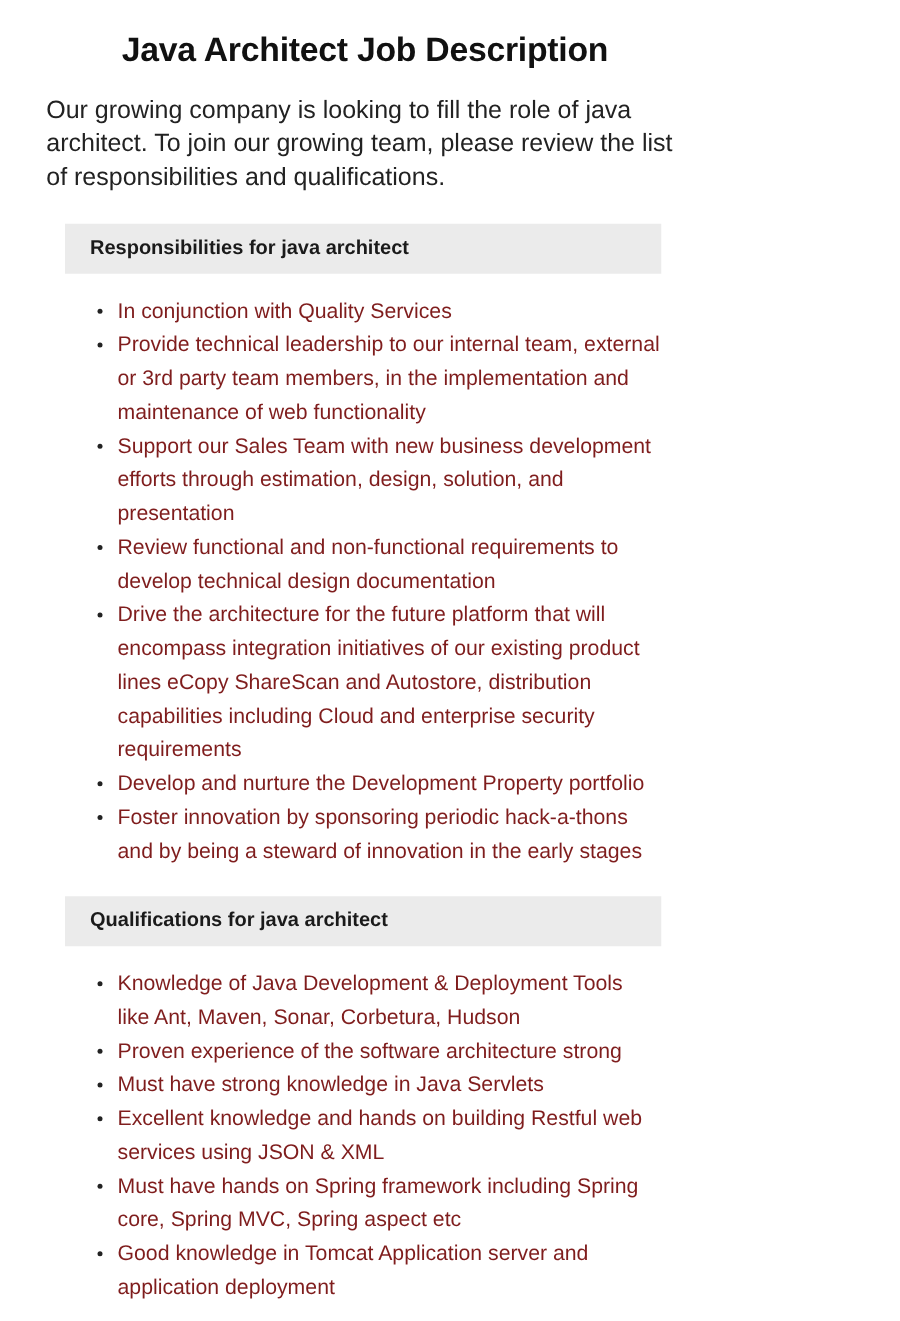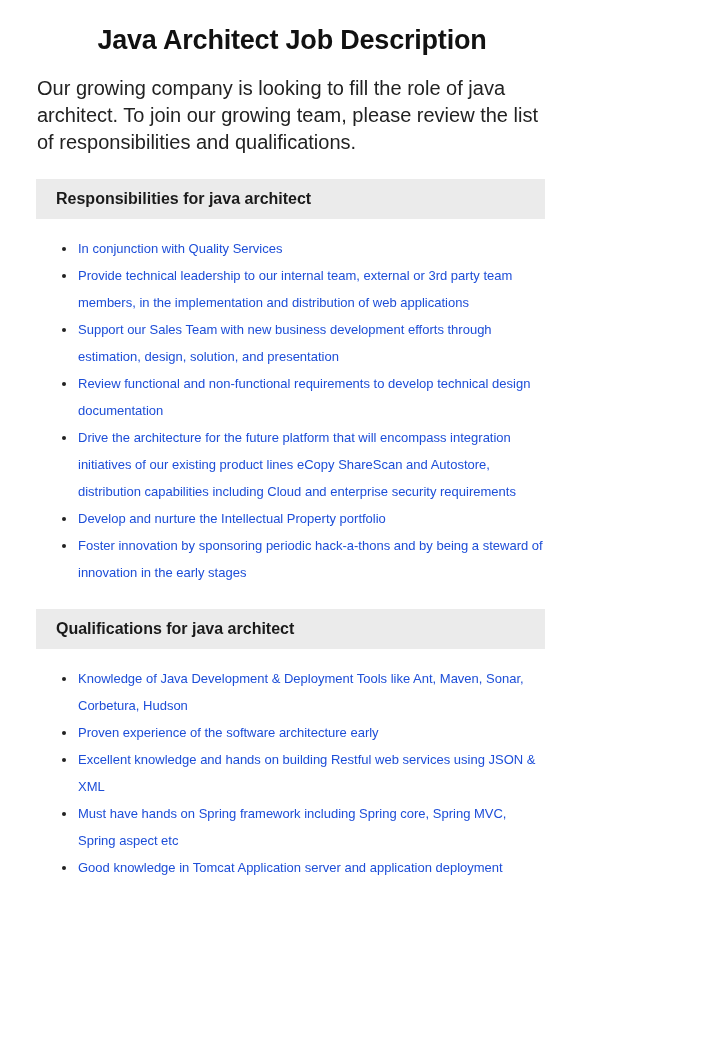--- a/index.html
+++ b/index.html
@@ -31,21 +31,21 @@
     line-height: 36px;
   }
   .intro {
     font-size: 20px;
     line-height: 27px;
     color: #222222;
     margin: 0;
     padding: 17px 24px 0 21px;
   }
   .section {
-    margin: 0;
+    margin: 16px;
   }
   .section-header {
     margin: 23px 23px 0 20px;
     background: #ebebeb;
     height: 40px;
     display: flex;
     align-items: center;
     padding: 0 0 0 20px;
     box-sizing: border-box;
   }
@@ -55,23 +55,23 @@
     color: #1a1a1a;
     line-height: 20px;
   }
   ul.bullet-list {
     list-style: none;
     margin: 0;
     padding: 16px 24px 0 44px;
   }
   ul.bullet-list li {
     position: relative;
-    font-size: 13px;
+    font-size: 17px;
     line-height: 27px;
-    color: #1d4ed8;
+    color: #7f1d1d;
     padding-left: 18px;
     margin: 0 0 0 0;
   }
   ul.bullet-list li::before {
     content: "";
     position: absolute;
     left: 2px;
     top: 12px;
     width: 4px;
     height: 4px;
@@ -87,35 +87,36 @@
   <h1 class="doc-title">Java Architect Job Description</h1>
 
   <p class="intro">Our growing company is looking to fill the role of java architect. To join our growing team, please review the list of responsibilities and qualifications.</p>
 
   <div class="section">
     <div class="section-header">
       <span class="section-header-text">Responsibilities for java architect</span>
     </div>
     <ul class="bullet-list">
         <li>In conjunction with Quality Services</li>
-        <li>Provide technical leadership to our internal team, external or 3rd party team members, in the implementation and distribution of web applications</li>
+        <li>Provide technical leadership to our internal team, external or 3rd party team members, in the implementation and maintenance of web functionality</li>
         <li>Support our Sales Team with new business development efforts through estimation, design, solution, and presentation</li>
         <li>Review functional and non-functional requirements to develop technical design documentation</li>
         <li>Drive the architecture for the future platform that will encompass integration initiatives of our existing product lines eCopy ShareScan and Autostore, distribution capabilities including Cloud and enterprise security requirements</li>
-        <li>Develop and nurture the Intellectual Property portfolio</li>
+        <li>Develop and nurture the Development Property portfolio</li>
         <li>Foster innovation by sponsoring periodic hack-a-thons and by being a steward of innovation in the early stages</li>
       </ul>
   </div>
 
   <div class="section">
     <div class="section-header">
       <span class="section-header-text">Qualifications for java architect</span>
     </div>
     <ul class="bullet-list">
         <li>Knowledge of Java Development &amp; Deployment Tools like Ant, Maven, Sonar, Corbetura, Hudson</li>
-        <li>Proven experience of the software architecture early</li>
+        <li>Proven experience of the software architecture strong</li>
+        <li>Must have strong knowledge in Java Servlets</li>
         <li>Excellent knowledge and hands on building Restful web services using JSON &amp; XML</li>
         <li>Must have hands on Spring framework including Spring core, Spring MVC, Spring aspect etc</li>
         <li>Good knowledge in Tomcat Application server and application deployment</li>
       </ul>
   </div>
 
 </div>
 
 </body></html>

